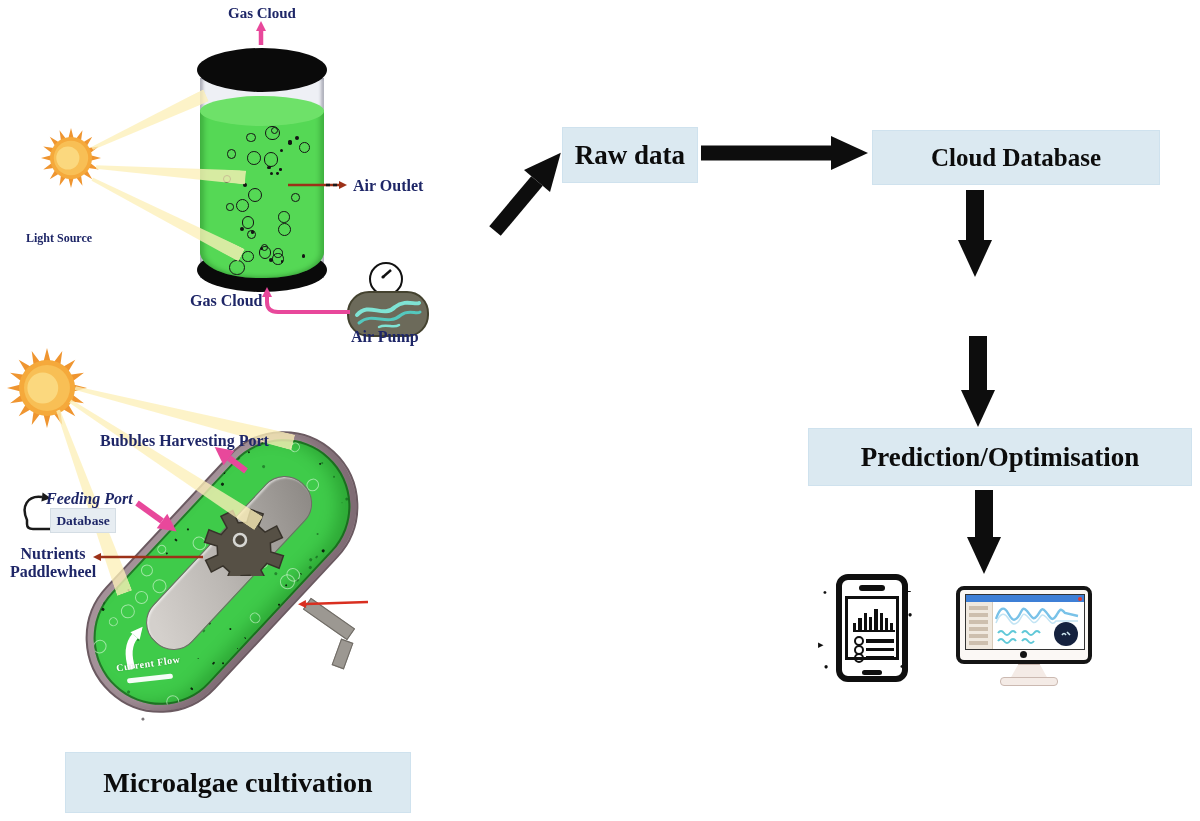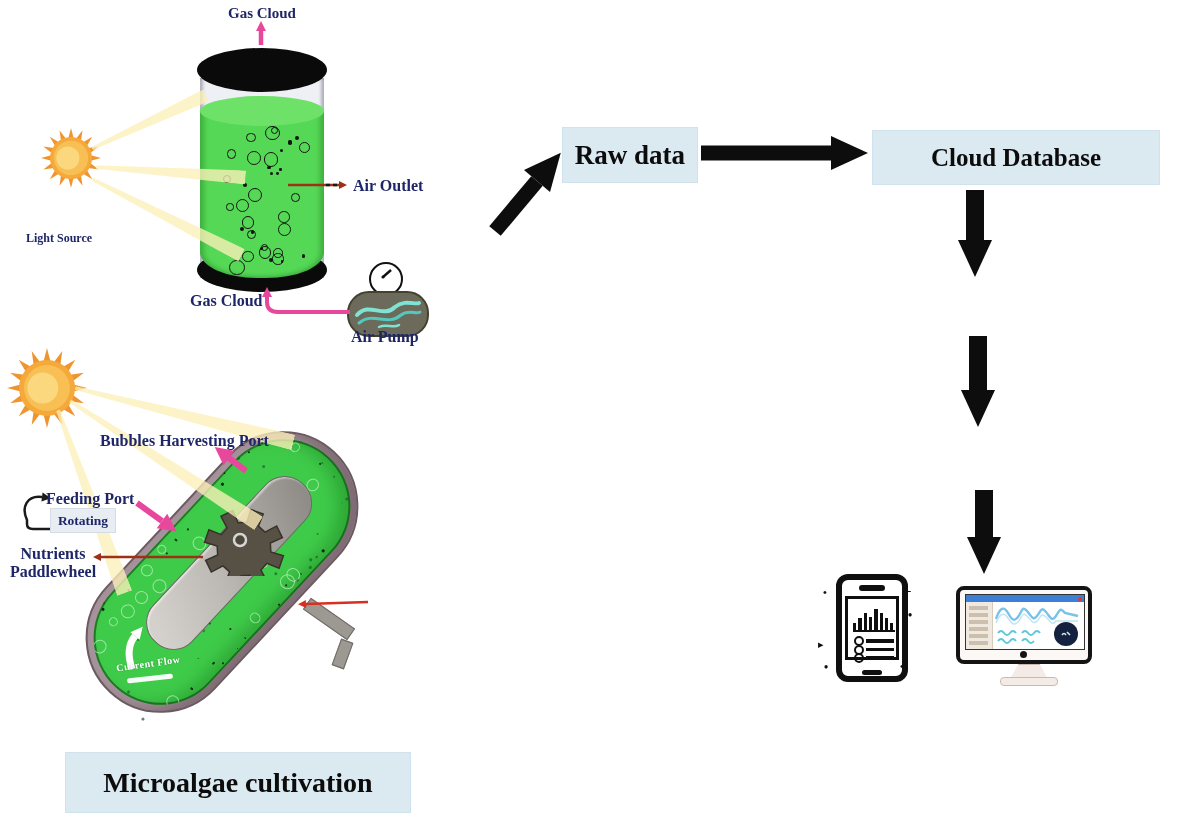--- a/index.html
+++ b/index.html
@@ -320,33 +320,34 @@
     <path d="M359,454 Q401,459 405,487" fill="none" stroke="#ffffff" stroke-width="7" marker-end="url(#mw)"></path>
     <path d="M132,669 Q125,648 135,636" fill="none" stroke="#ffffff" stroke-width="7" marker-end="url(#mw)"></path>
   </svg>
 
   <div class="nlab z7" style="left:228px;top:5px;font-size:15px;">Gas Cloud</div>
   <div class="nlab z7" style="left:26px;top:195px;font-size:12px;margin-top:36px;">Light Source</div>
   <div class="nlab z7" style="left:353px;top:177px;font-size:16px;">Air Outlet</div>
   <div class="nlab z7" style="left:190px;top:292px;font-size:16px;">Gas Cloud</div>
   <div class="nlab z7" style="left:351px;top:328px;font-size:16px;">Air Pump</div>
   <div class="nlab z7" style="left:100px;top:432px;font-size:16px;">Bubbles Harvesting Port</div>
-  <div class="nlab z7" style="left:46px;top:490px;font-size:16px;">Feeding Port</div>
+  <div class="nlab z7" style="left:46px;top:490px;font-size:16px;font-style:italic;">Feeding Port</div>
   <div id="nutbox" class="z7">
-    <span class="nlab" style="position:static;font-size:13.5px;">Rotating</span>
+    <span class="nlab" style="position:static;font-size:13.5px;">Database</span>
   </div>
   <div class="nlab z7" style="left:20px;top:545px;font-size:16px;width:66px;text-align:center;">Nutrients</div>
   <div class="nlab z7" style="left:1px;top:563px;font-size:16px;width:104px;text-align:center;">Paddlewheel</div>
   <div id="curflow" class="z7">Current Flow</div>
   <div id="cursmudge" class="z7"></div>
 
   <div class="fbox z3" style="left:562px;top:127px;width:134px;height:54px;font-size:27px;">Raw data</div>
 
   <div class="fbox z3" style="left:65px;top:752px;width:344px;height:59px;font-size:28px;">Microalgae cultivation</div>
   <div class="fbox z3" style="left:872px;top:130px;width:286px;height:53px;font-size:25px;">Cloud Database</div>
+  <div class="fbox z3" style="left:808px;top:428px;width:382px;height:56px;font-size:27px;">Prediction/Optimisation</div>
 
   <div id="phone" class="z3">
     <div class="spk"></div>
     <div class="scr" id="phoneScr">
         <div class="pbar" style="left: 5px; bottom: 26px; width: 3.4px; height: 8px;"></div>
         <div class="pbar" style="left: 10.3px; bottom: 26px; width: 3.4px; height: 13px;"></div>
         <div class="pbar" style="left: 15.6px; bottom: 26px; width: 3.4px; height: 18px;"></div>
         <div class="pbar" style="left: 20.9px; bottom: 26px; width: 3.4px; height: 14px;"></div>
         <div class="pbar" style="left: 26.2px; bottom: 26px; width: 3.4px; height: 22px;"></div>
         <div class="pbar" style="left: 31.5px; bottom: 26px; width: 3.4px; height: 18px;"></div>

